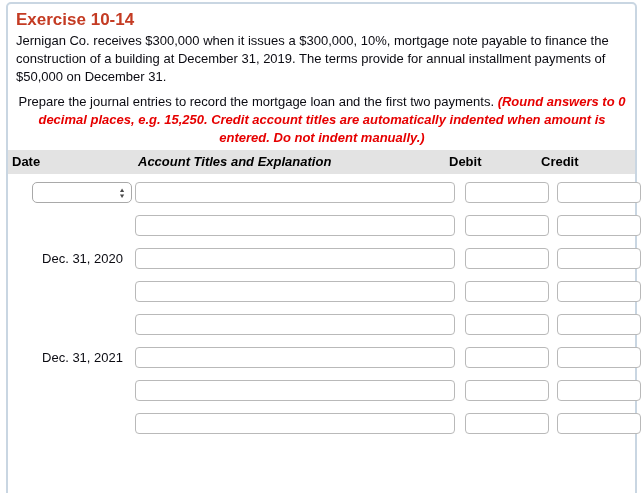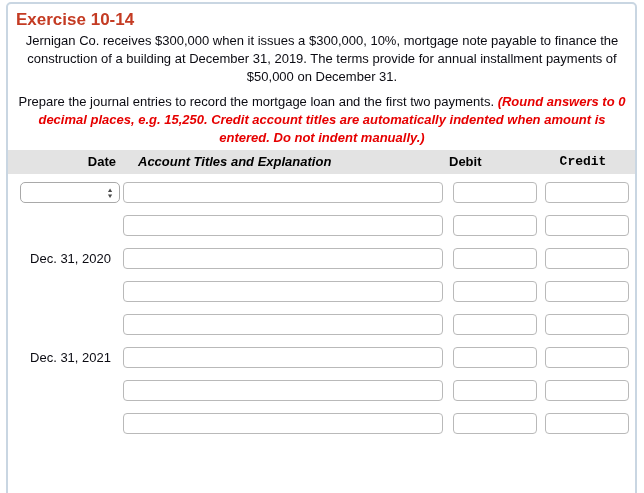--- a/index.html
+++ b/index.html
@@ -17,35 +17,35 @@
   .panel-inner{position:absolute;left:0;top:0;width:627px;height:501px;}
 
   .title{
     position:absolute;left:8px;top:6px;
     font-size:17px;font-weight:bold;color:#c43b23;
   }
   .para{
     position:absolute;left:8px;width:612px;
     font-size:13px;line-height:18px;color:#0b0b12;
   }
-  .para1{top:28px;text-align:center;}
+  .para1{top:28px;}
   .para2{top:89px;text-align:center;}
   .red-note{color:#e60000;font-weight:bold;font-style:italic;}
 
   .thead{
     position:absolute;left:0;top:146px;width:627px;height:24px;
     background:#e3e3e3;
   }
   .th{position:absolute;top:4px;font-size:13px;font-weight:bold;color:#000;}
-  .th-date{left:4px;width:104px;text-align:right;}
+  .th-date{left:4px;width:104px;text-align:left;}
   .th-account{left:130px;font-style:italic;}
   .th-debit{left:441px;width:84px;text-align:left;}
-  .th-credit{left:533px;width:84px;text-align:center;font-family:Liberation Mono, monospace;}
+  .th-credit{left:533px;width:84px;text-align:left;}
 
-  .trow{position:absolute;left:4px;width:512px;height:22px;}
+  .trow{position:absolute;left:16px;width:512px;height:22px;}
   .date-cell{
     position:absolute;left:0;top:3px;width:99px;
     text-align:right;font-size:13px;color:#0b0b12;white-space:nowrap;
   }
   .date-select{
     position:absolute;left:8px;top:0;width:100px;height:21px;
     background:#ffffff;border:1px solid #a9a9a9;border-radius:5px;
     box-sizing:border-box;cursor:default;
   }
   .date-select .sel-value{

